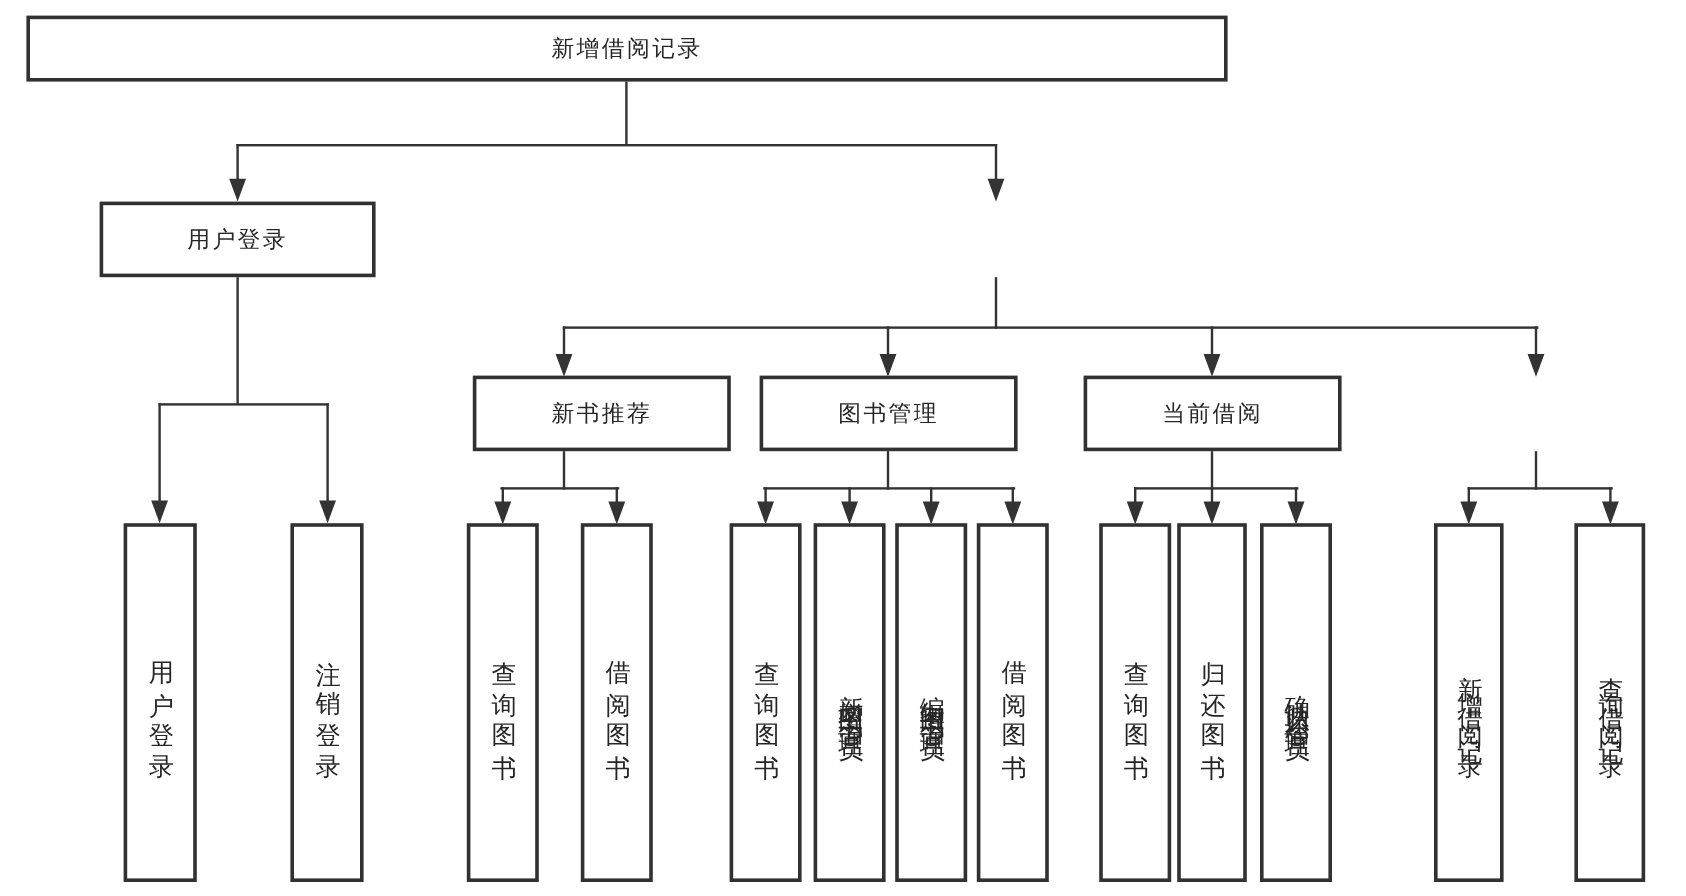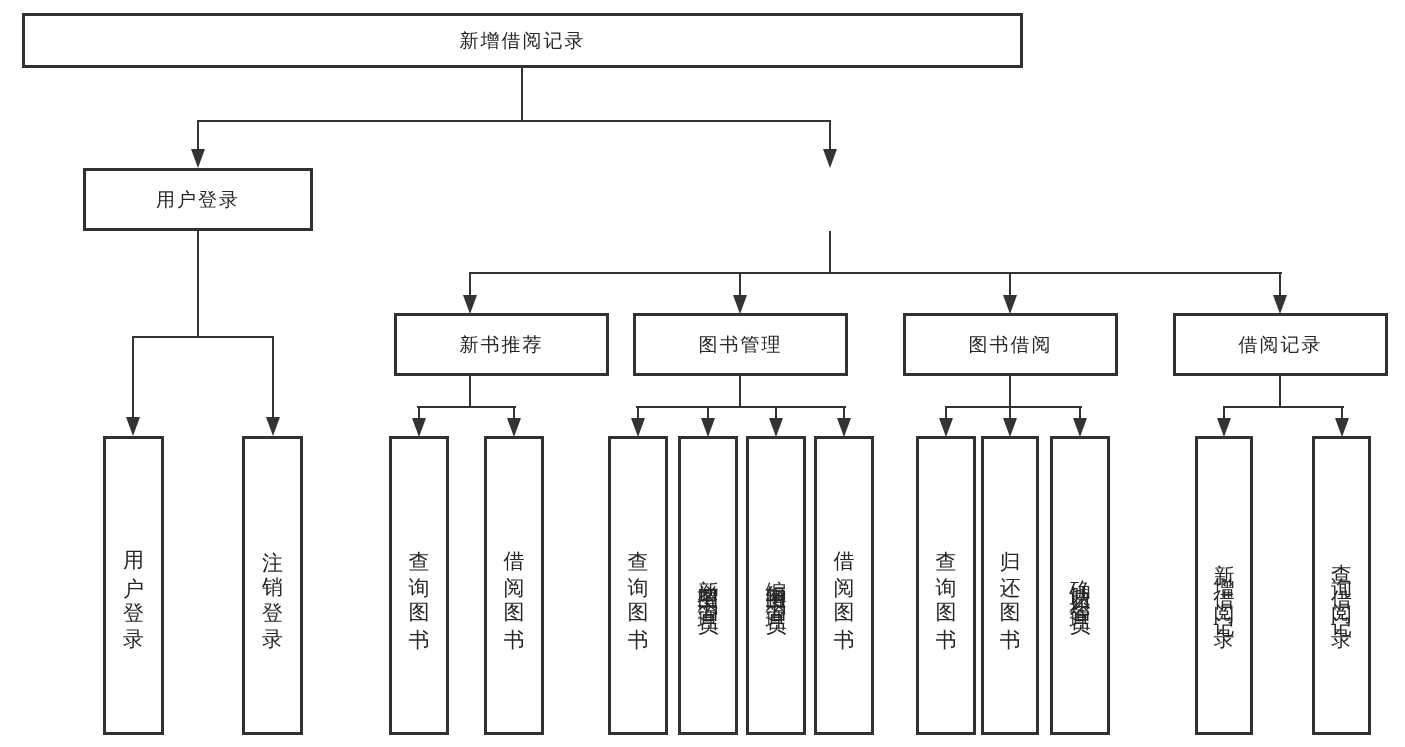--- a/index.html
+++ b/index.html
@@ -103,24 +103,21 @@
   <div class="vline" style="left:1279px; top:272px; height:24px;"></div>
   <div class="arrow" style="left:1273px; top:295px;"></div>
 
   <div class="box" style="left:363px; top:313px; width:215px; height:63px;margin-left:31px;">
     <span>新书推荐</span>
   </div>
   <div class="box" style="left:633px; top:313px; width:215px; height:63px;">
     <span>图书管理</span>
   </div>
   <div class="box" style="left:903px; top:313px; width:215px; height:63px;">
-    <span>图书借阅</span>
-  </div>
-  <div class="box" style="left:1173px; top:313px; width:215px; height:63px;">
-    <span>借阅记录</span>
+    <span>当前借阅</span>
   </div>
 
   <div class="vline" style="left:469px; top:376px; height:32px;"></div>
   <div class="hline" style="left:417px; top:406px; width:99px;"></div>
   <div class="vline" style="left:418px; top:406px; height:13px;"></div>
   <div class="arrow" style="left:412px; top:418px;"></div>
   <div class="vline" style="left:513px; top:406px; height:13px;"></div>
   <div class="arrow" style="left:507px; top:418px;"></div>
 
   <div class="vline" style="left:739px; top:376px; height:32px;"></div>

